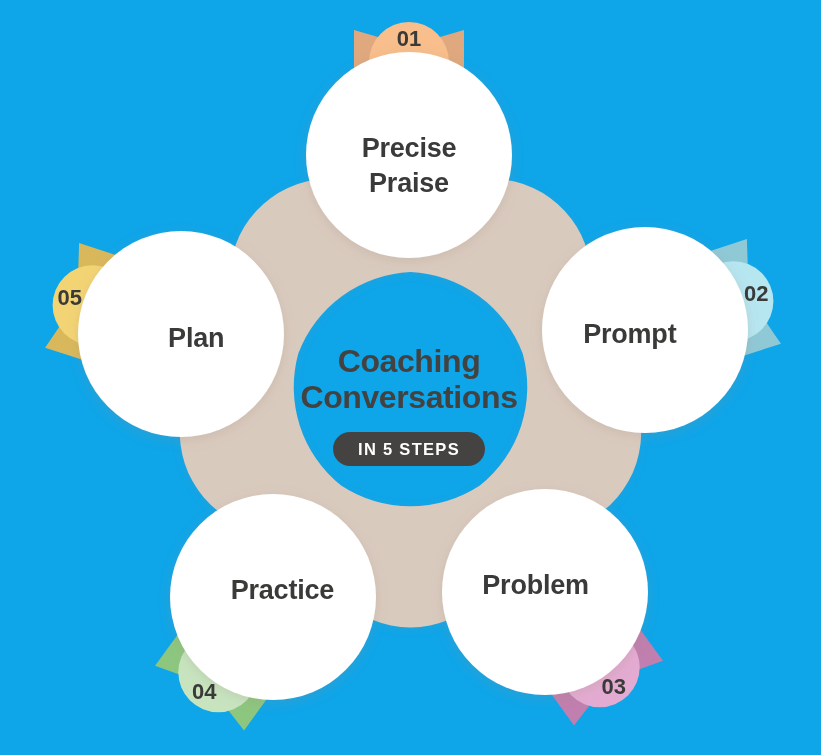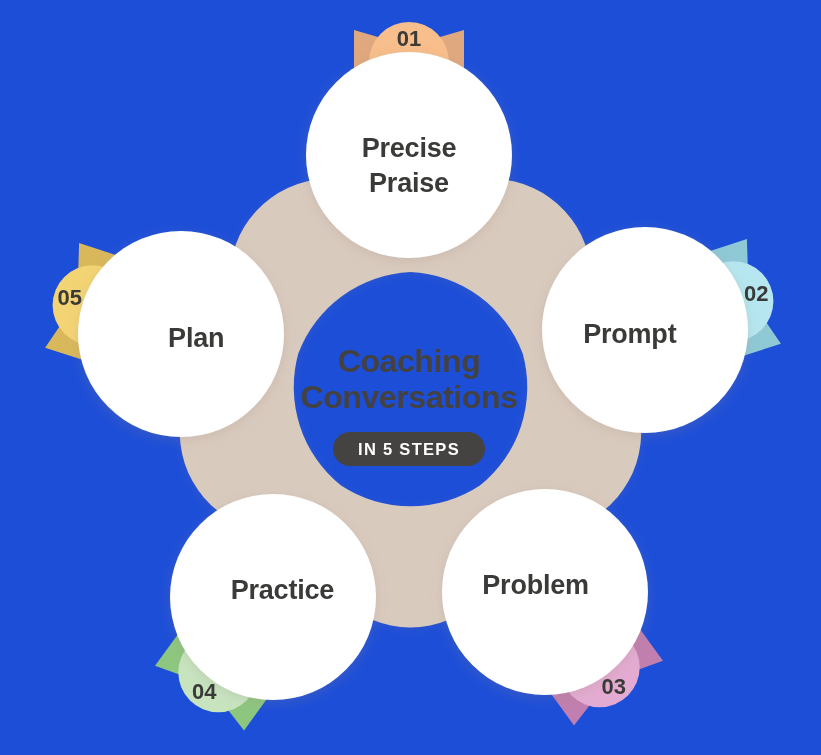--- a/index.html
+++ b/index.html
@@ -10,21 +10,21 @@
   body {
     width: 821px;
     height: 755px;
     overflow: hidden;
     font-family: "Liberation Sans", "DejaVu Sans", sans-serif;
   }
   #infographic {
     position: relative;
     width: 821px;
     height: 755px;
-    background: #1d4ed8;
+    background: #0ea5e9;
   }
   #diagram-svg {
     position: absolute;
     inset: 0;
     width: 821px;
     height: 755px;
     display: block;
   }
   .node-label {
     font-weight: bold;

